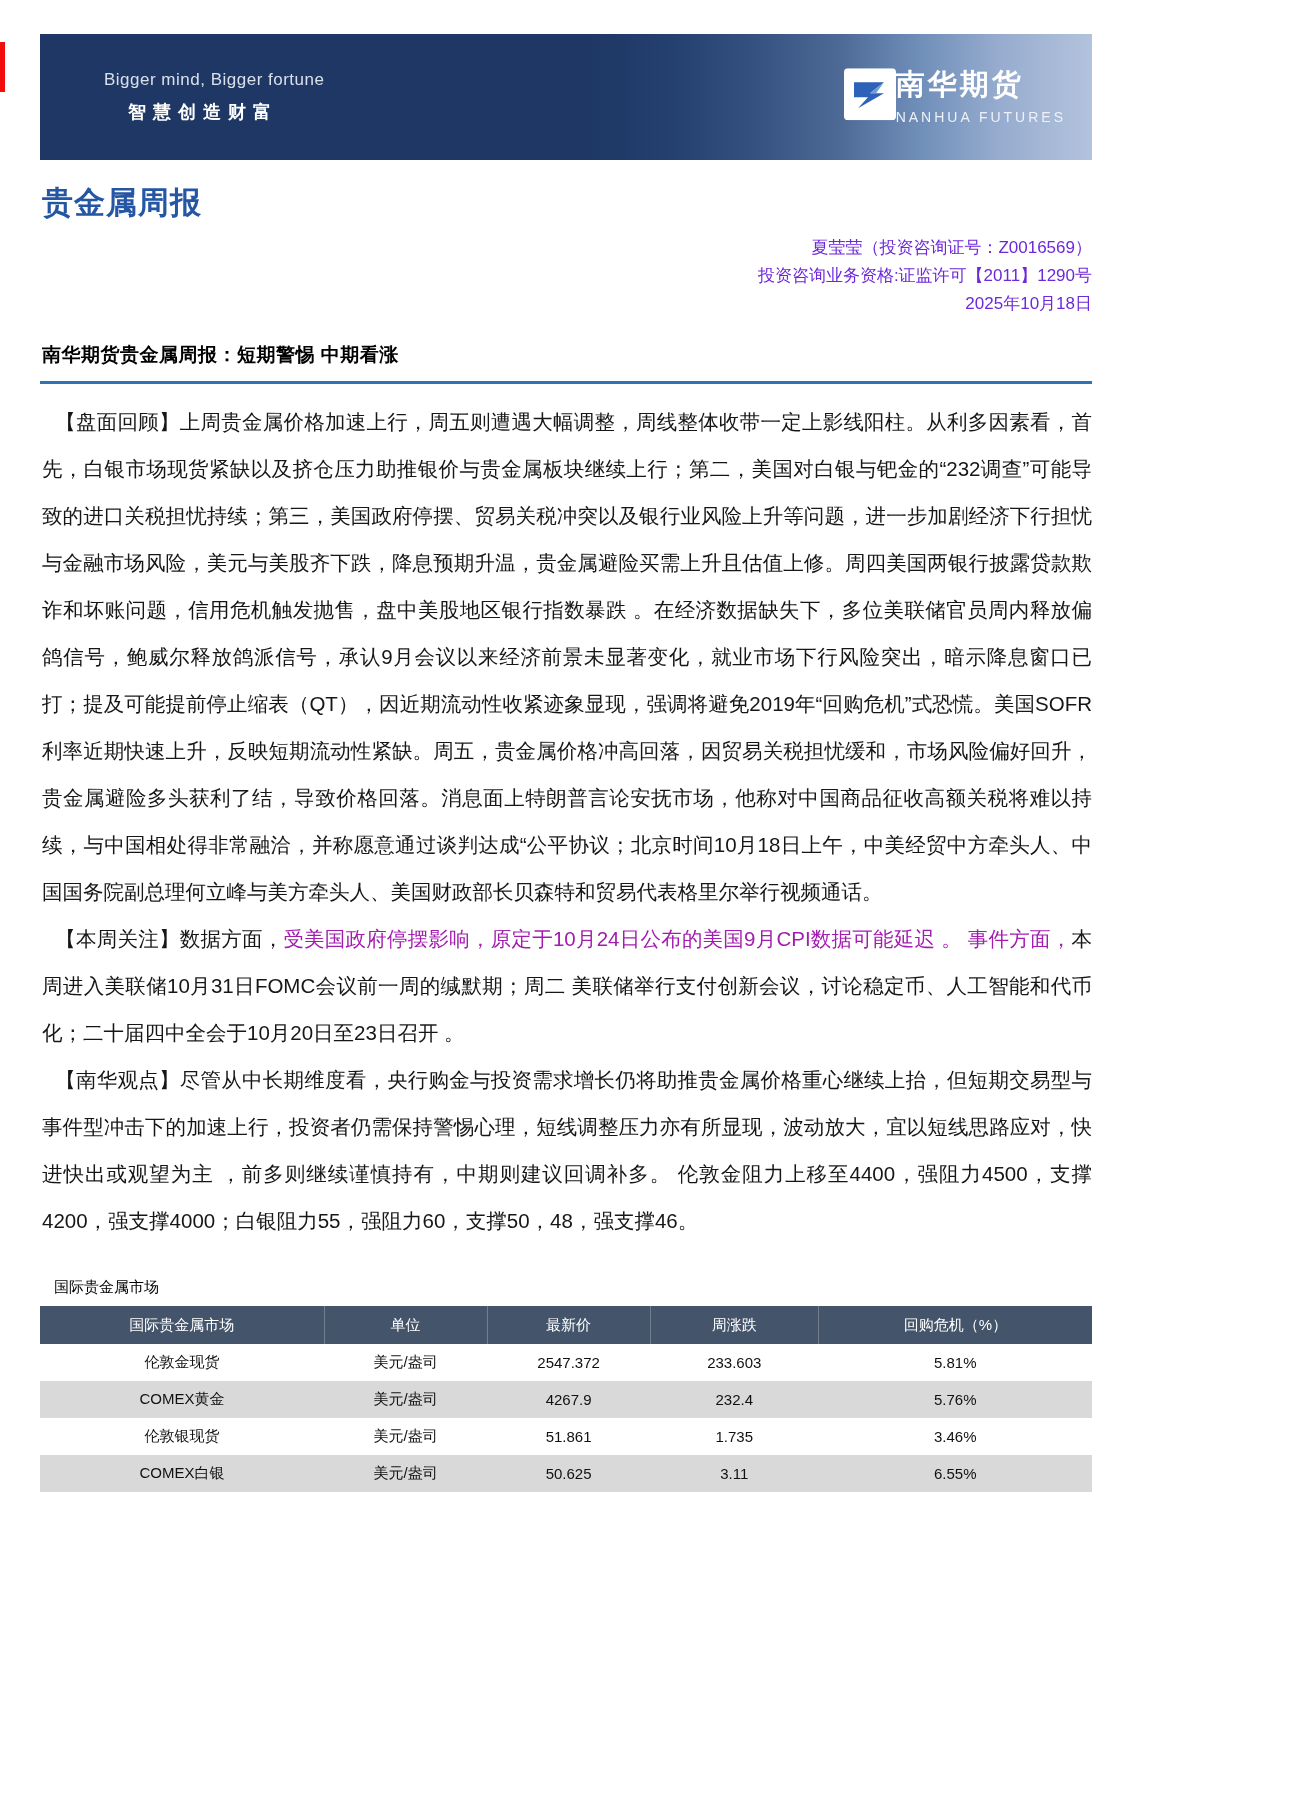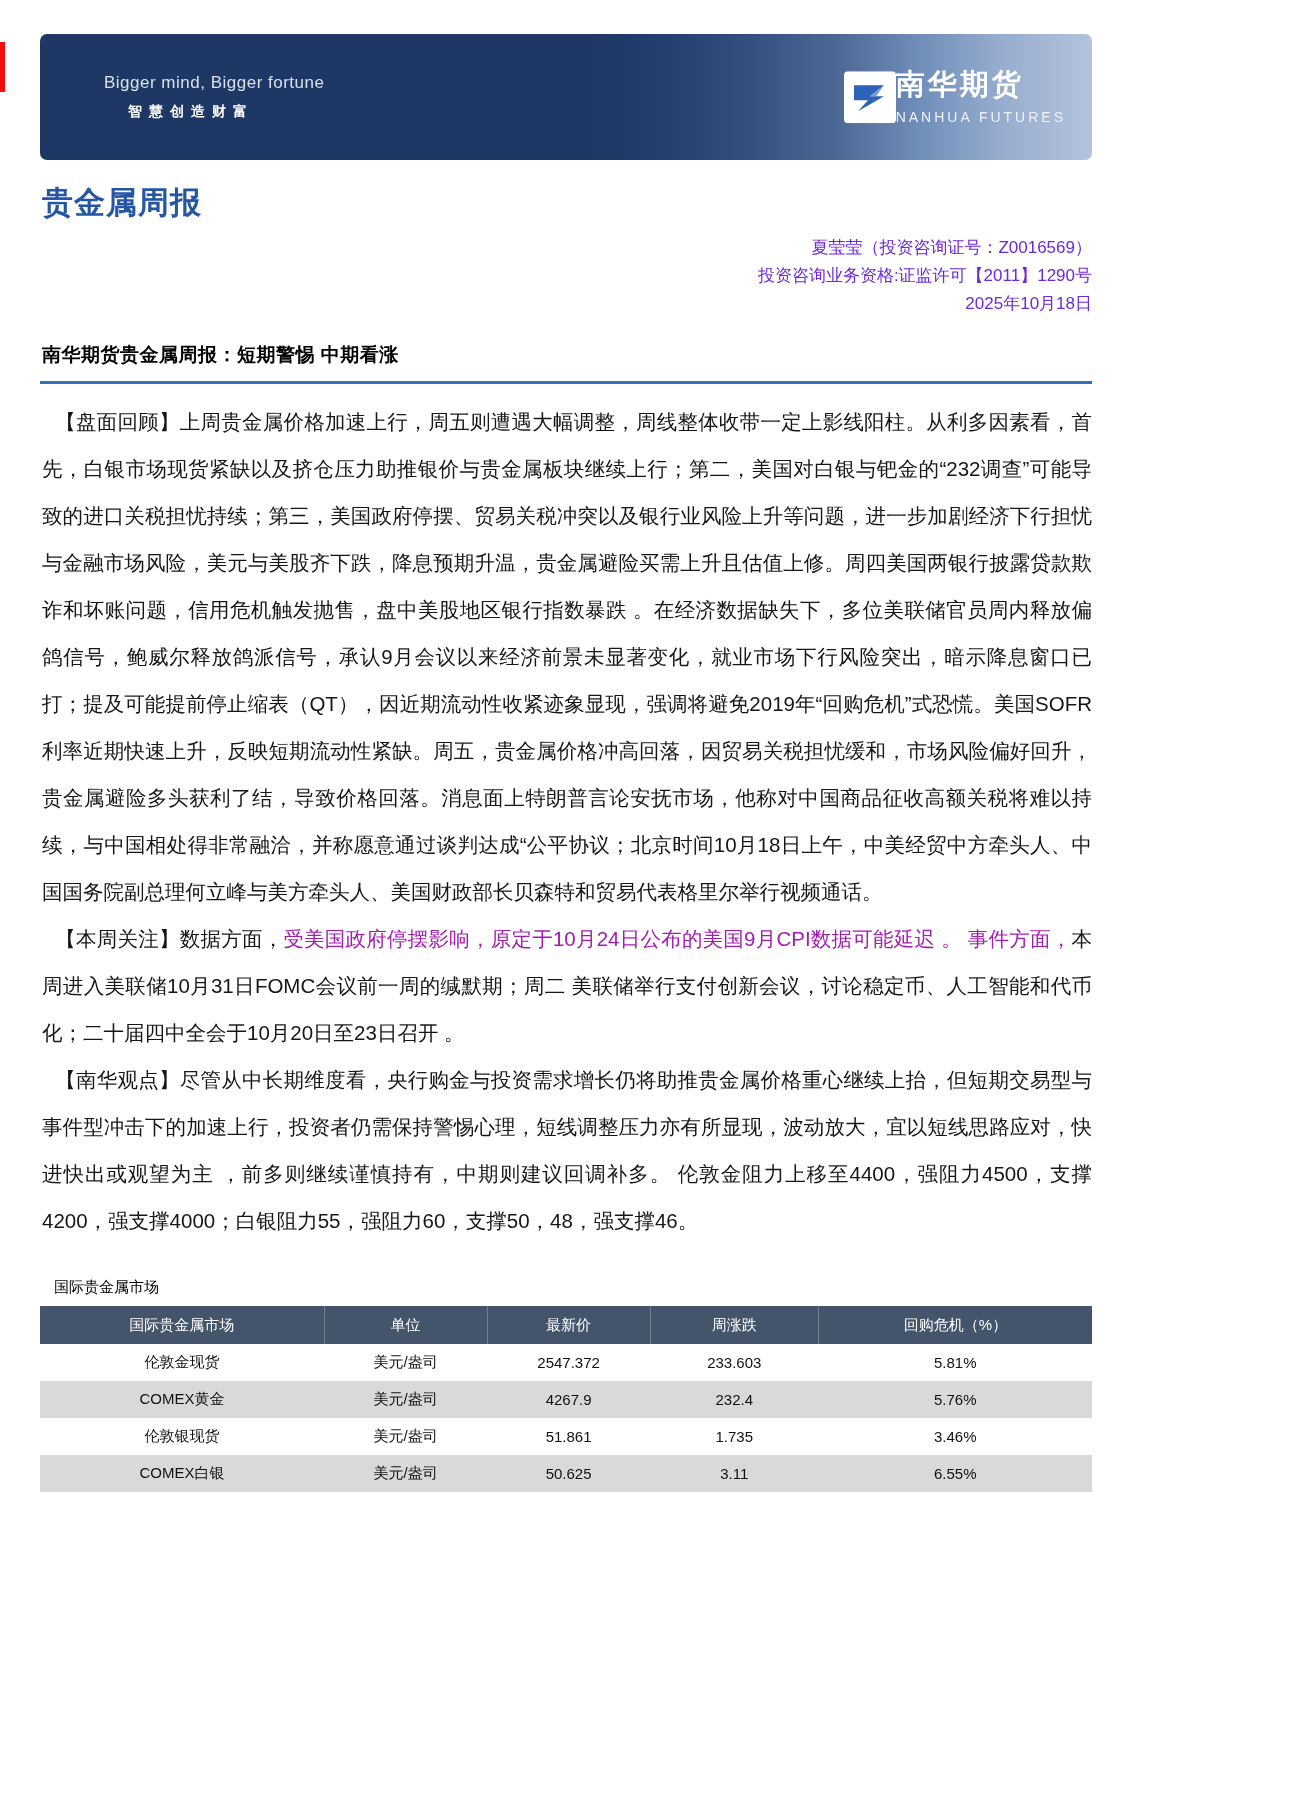--- a/index.html
+++ b/index.html
@@ -29,42 +29,40 @@
       width: 1052px;
       height: 126px;
       background: linear-gradient(90deg,
         #1e3765 0%, #1e3765 52%,
         #24406e 60%, #35517f 68%,
         #4d6a97 76%, #7190ba 84%,
         #96abce 91%, #b3c3dd 100%);
       display: flex;
       flex-direction: column;
       justify-content: center;
-      border-radius: 7px;
     }
     .slogan { padding-left: 64px; }
     .slogan-en {
       font-size: 17px;
       color: #d9e0ea;
       letter-spacing: 0.5px;
       margin-bottom: 10px;
     }
     .slogan-cn {
-      font-size: 14px;
+      font-size: 18px;
       font-weight: bold;
       color: #ffffff;
       letter-spacing: 7px;
       padding-left: 24px;
     }
     .brand {
       position: absolute;
       right: 26px; top: 50%;
       transform: translateY(-50%);
       display: flex;
-      align-items: center;
       padding-left: 48px;
     }
     .logo-icon svg { display: block; }
     .brand-text { display: flex; flex-direction: column; }
     .brand-cn {
       font-size: 29px;
       font-weight: bold;
       color: #ffffff;
       letter-spacing: 3px;
       line-height: 1.15;

